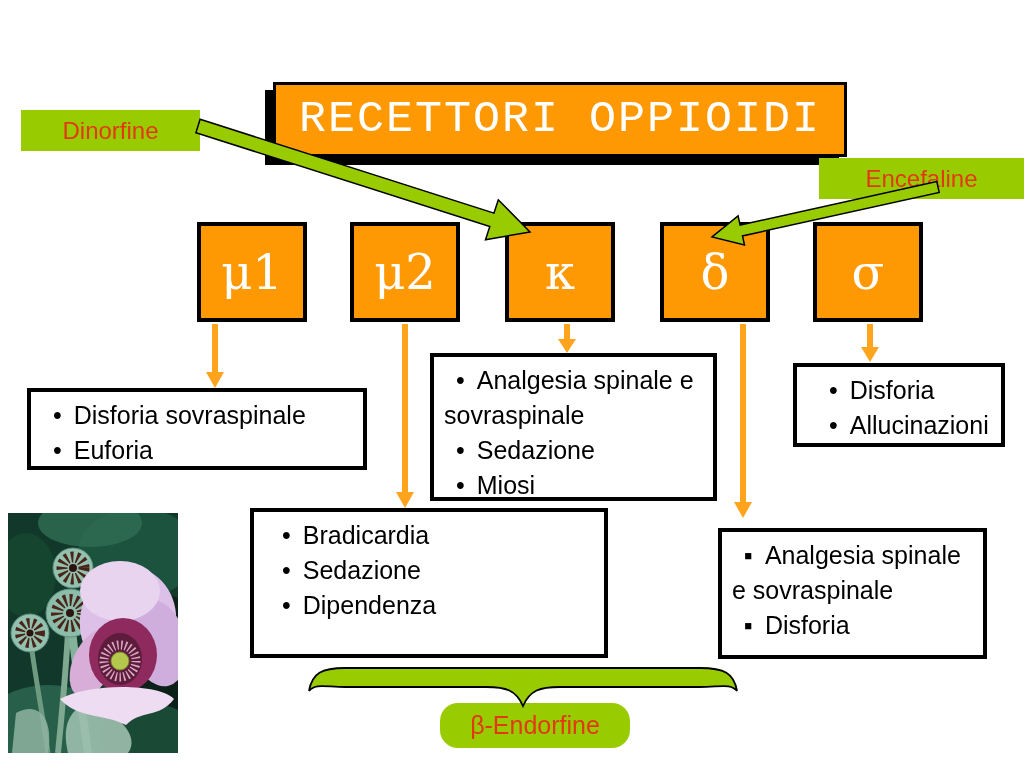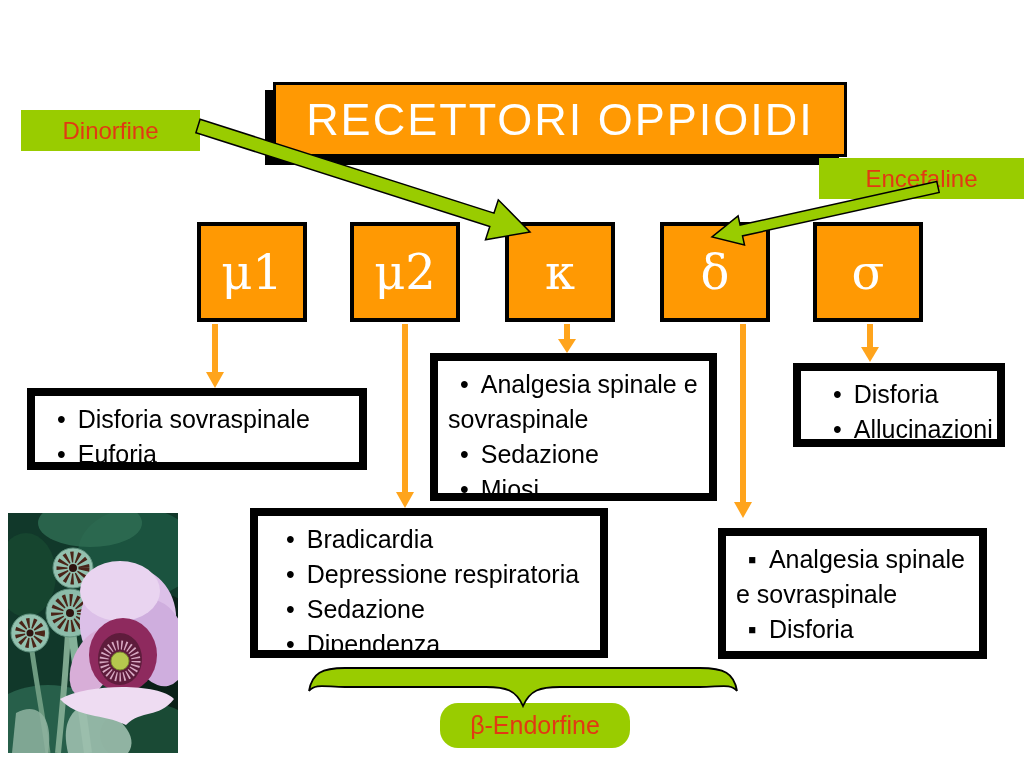--- a/index.html
+++ b/index.html
@@ -3,38 +3,38 @@
 <meta charset="utf-8">
 <style>
   html,body{margin:0;padding:0;background:#fff;}
   .slide{position:relative;width:1024px;height:768px;background:#ffffff;overflow:hidden;
          font-family:"Liberation Sans",sans-serif;}
 
   
   .title-box{position:absolute;left:273px;top:82px;width:574px;height:75px;
     background:#FF9903;border:3px solid #000;box-shadow:-8px 8px 0 #000;
     display:flex;align-items:center;justify-content:center;box-sizing:border-box;}
-  .title-box span{color:#fff;font-size:45px;letter-spacing:2px;white-space:nowrap;}
+  .title-box span{color:#fff;font-size:45px;letter-spacing:2px;white-space:nowrap;font-family:Liberation Mono, monospace;}
 
   
   .callout{position:absolute;background:#99CC00;display:flex;align-items:center;
     justify-content:center;color:#E23913;font-size:24px;}
   .callout-dinorfine{left:21px;top:110px;width:179px;height:41px;text-align:right;}
   .callout-encefaline{left:819px;top:158px;width:205px;height:41px;}
   .callout-endorfine{left:440px;top:703px;width:190px;height:45px;font-size:25px;border-radius:18px;}
 
   
   .rbox{position:absolute;top:222px;width:110px;height:100px;background:#FF9903;
     border:4px solid #000;box-sizing:border-box;display:flex;align-items:center;
     justify-content:center;color:#fff;font-family:"DejaVu Serif",serif;font-size:48px;}
   .rbox-mu1{left:197px;} .rbox-mu2{left:350px;} .rbox-kappa{left:505px;}
   .rbox-delta{left:660px;} .rbox-sigma{left:813px;}
 
   
-  .ebox{position:absolute;background:#fff;border:8px solid #000000;box-sizing:border-box;
+  .ebox{position:absolute;background:#fff;border:4px solid #000000;box-sizing:border-box;
     color:#000;font-size:25px;line-height:35px;padding:6px 8px 4px 10px;}
   .ebox .line{text-indent:12px;}
   .ebox .blt{margin-right:12px;}
   .ebox-mu1{left:27px;top:388px;width:340px;height:82px;}
   .ebox-kappa{left:430px;top:353px;width:287px;height:148px;}
   .ebox-mu2{left:250px;top:508px;width:358px;height:150px;padding-left:16px;}
   .ebox-delta{left:718px;top:528px;width:269px;height:131px;}
   .ebox-sigma{left:793px;top:363px;width:212px;height:84px;padding-left:20px;}
 
   
@@ -84,21 +84,20 @@
   </div>
 
   <div class="ebox ebox-kappa">
     <div class="line"><span class="blt">•</span><span>Analgesia spinale e sovraspinale</span></div>
     <div class="line"><span class="blt">•</span><span>Sedazione</span></div>
     <div class="line"><span class="blt">•</span><span>Miosi</span></div>
   </div>
 
   <div class="ebox ebox-mu2">
     <div class="line"><span class="blt">•</span><span>Bradicardia</span></div>
-    <div class="line"><span class="blt">•</span><span>Depressione respiratoria</span></div>
     <div class="line"><span class="blt">•</span><span>Sedazione</span></div>
     <div class="line"><span class="blt">•</span><span>Dipendenza</span></div>
   </div>
 
   <div class="ebox ebox-delta">
     <div class="line"><span class="blt">▪</span><span>Analgesia spinale e sovraspinale</span></div>
     <div class="line"><span class="blt">▪</span><span>Disforia</span></div>
   </div>
 
   <div class="ebox ebox-sigma">

